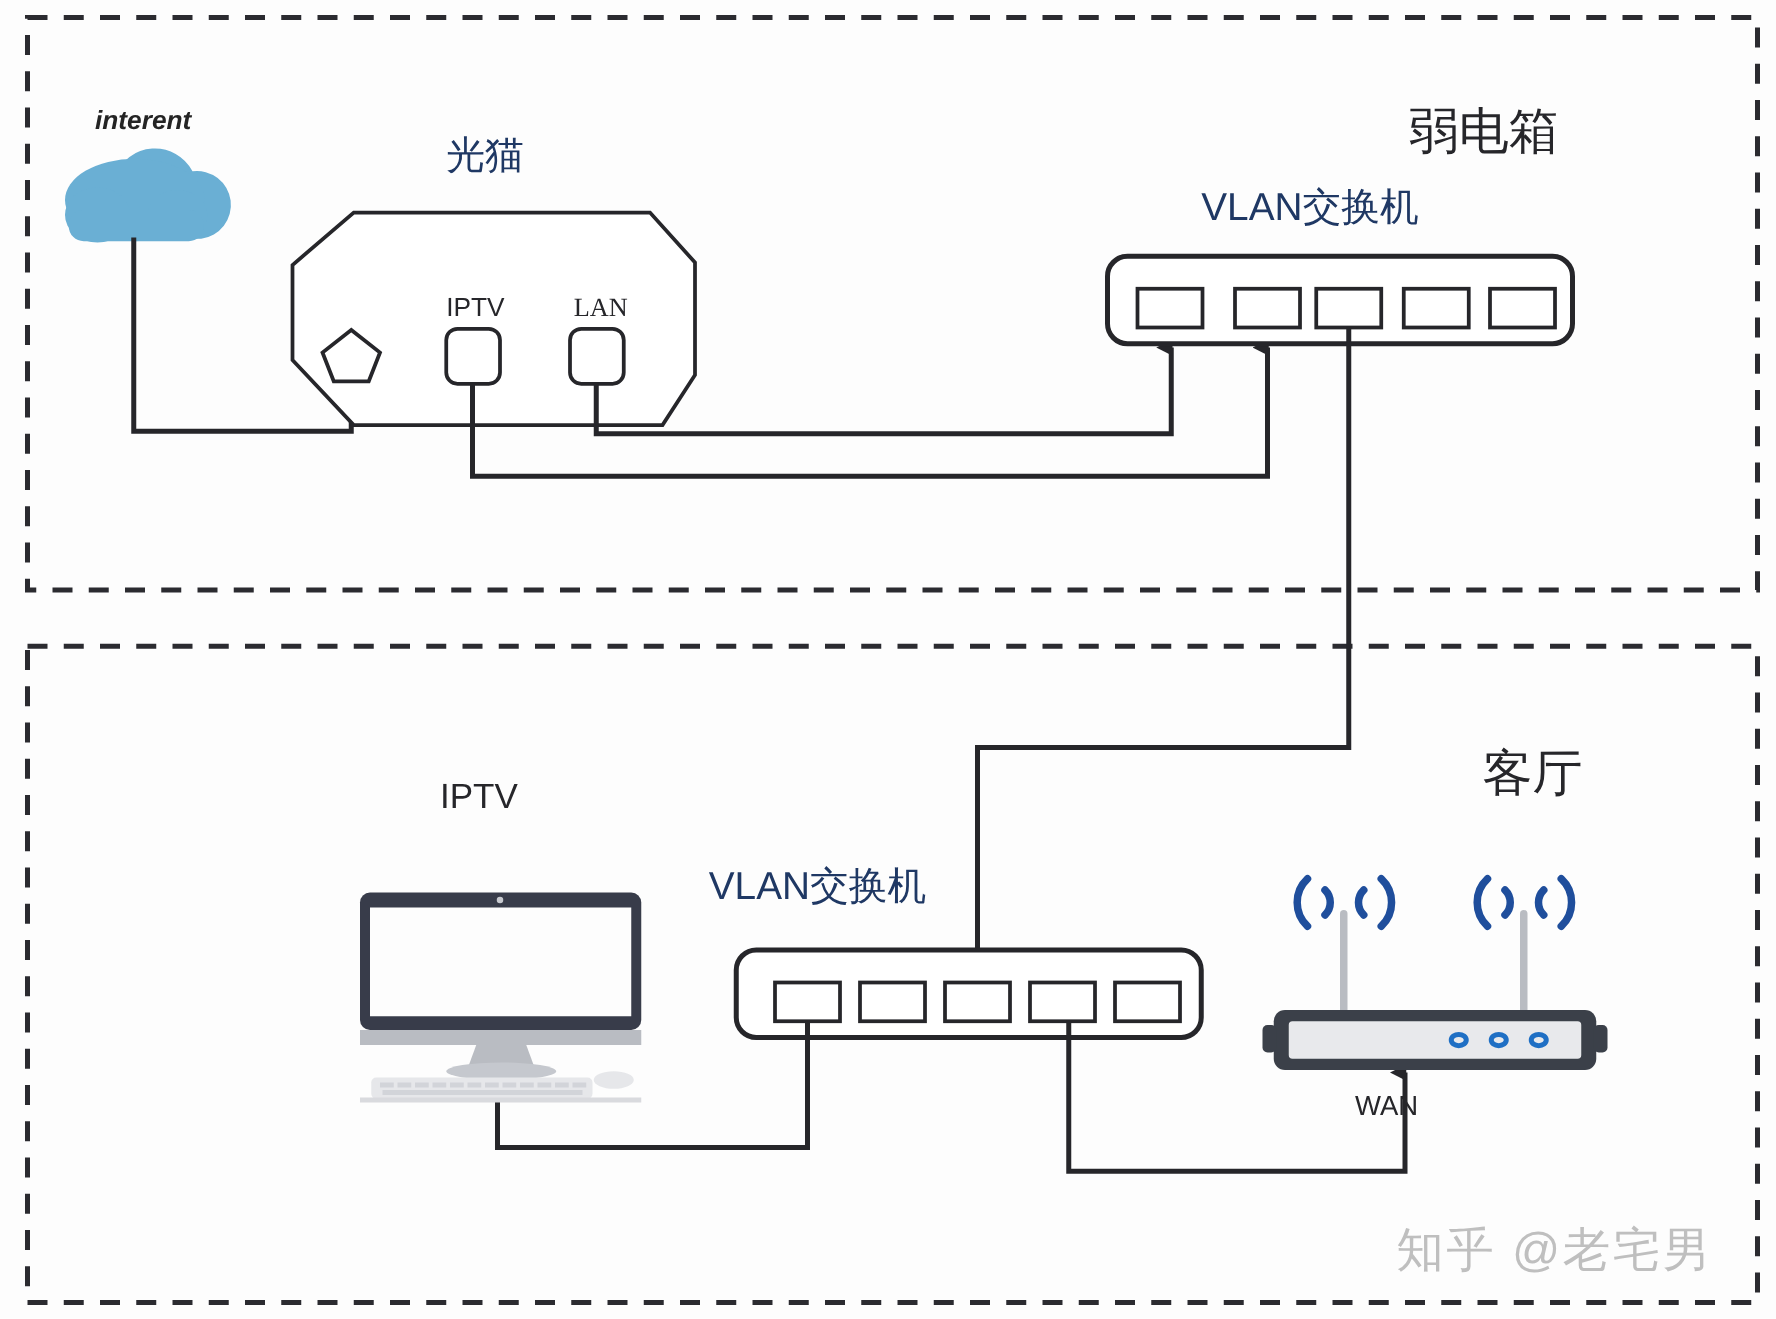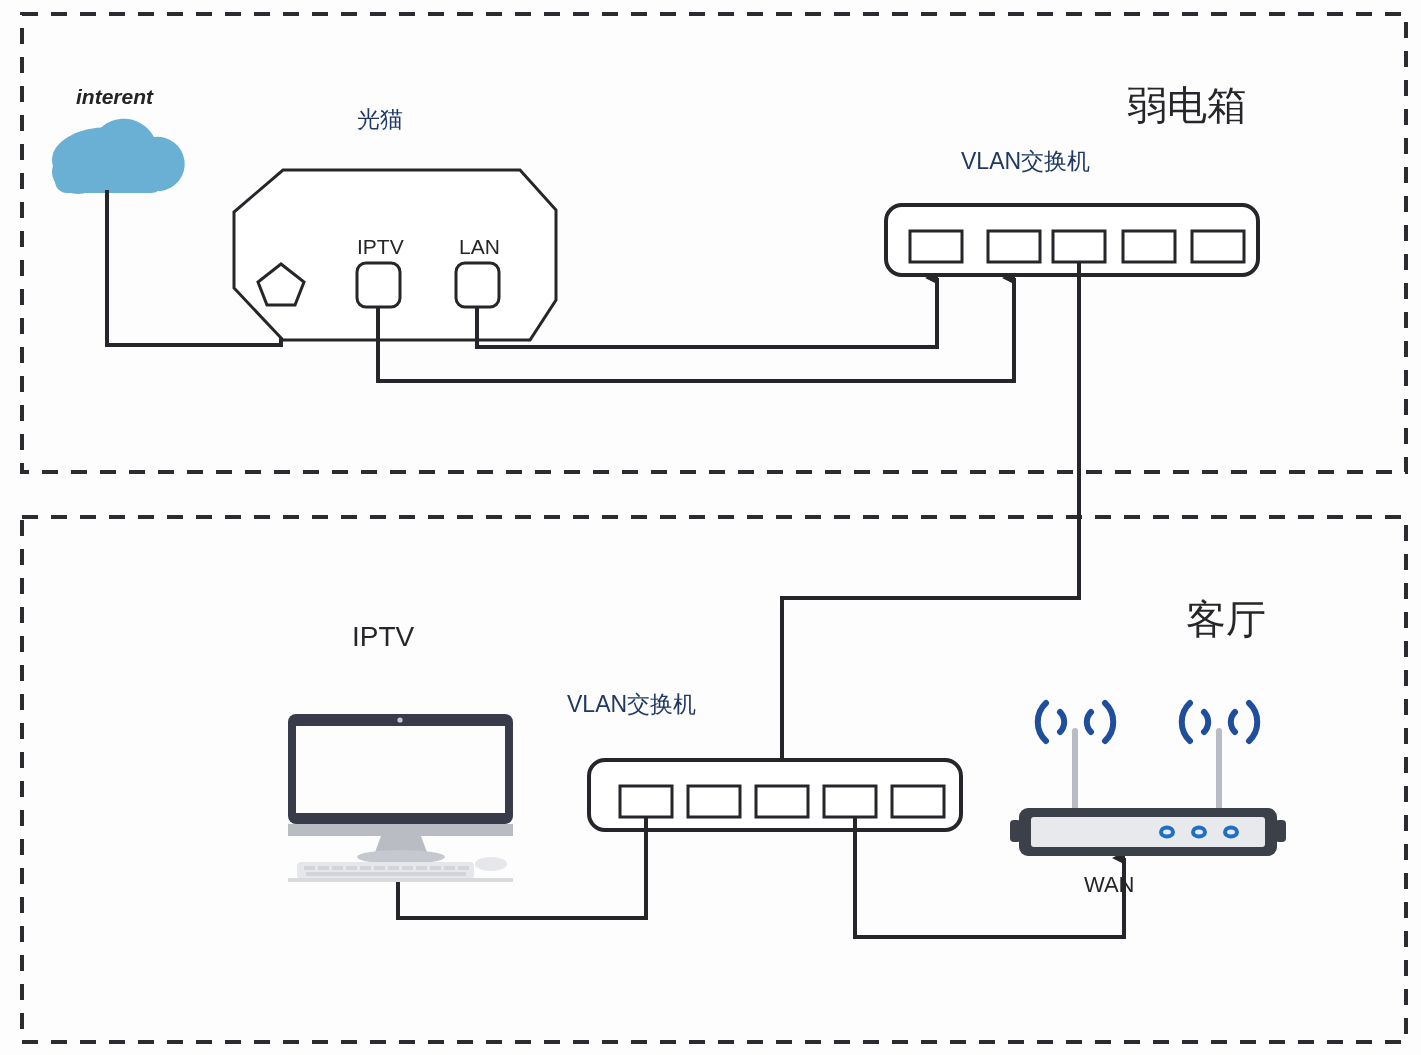--- a/index.html
+++ b/index.html
@@ -30,21 +30,21 @@
   .lbl-blue {
     color: #1f3864;
   }
   .lbl-dark {
     color: #26262a;
   }
   .lbl-cn-big {
     font-size: 40px;
   }
   .lbl-cn-mid {
-    font-size: 23px;
+    font-size: 31px;
   }
   .lbl-en-port {
     font-size: 21px;
   }
   .lbl-en-mid {
     font-size: 28px;
   }
   .lbl-wan {
     font-size: 22px;
   }
@@ -203,28 +203,29 @@
     </g>
 
   </svg>
 
   <div class="lbl lbl-internet" style="left:76px; top:86px;">interent</div>
 
   <div class="lbl lbl-blue lbl-cn-mid" style="left:357px; top:108px;">光猫</div>
 
   <div class="lbl lbl-dark lbl-en-port" style="left:357px; top:236px;">IPTV</div>
 
-  <div class="lbl lbl-dark lbl-en-port" style="left:459px; top:236px;">LAN</div>
+  <div class="lbl lbl-dark lbl-en-port" style="left:459px; top:236px;font-family:Liberation Serif, serif;">LAN</div>
 
   <div class="lbl lbl-dark lbl-cn-big" style="left:1127px; top:85px;">弱电箱</div>
 
   <div class="lbl lbl-blue lbl-cn-mid" style="left:961px; top:150px;">VLAN交换机</div>
 
   <div class="lbl lbl-dark lbl-cn-big" style="left:1186px; top:599px;">客厅</div>
 
   <div class="lbl lbl-dark lbl-en-mid" style="left:352px; top:623px;">IPTV</div>
 
   <div class="lbl lbl-blue lbl-cn-mid" style="left:567px; top:693px;">VLAN交换机</div>
 
   <div class="lbl lbl-dark lbl-wan" style="left:1040px; top:874px;margin-left:44px;">WAN</div>
 
+  <div class="watermark" style="left:1117px; top:975px;">知乎 @老宅男</div>
 
 </div>
 
 </body></html>

